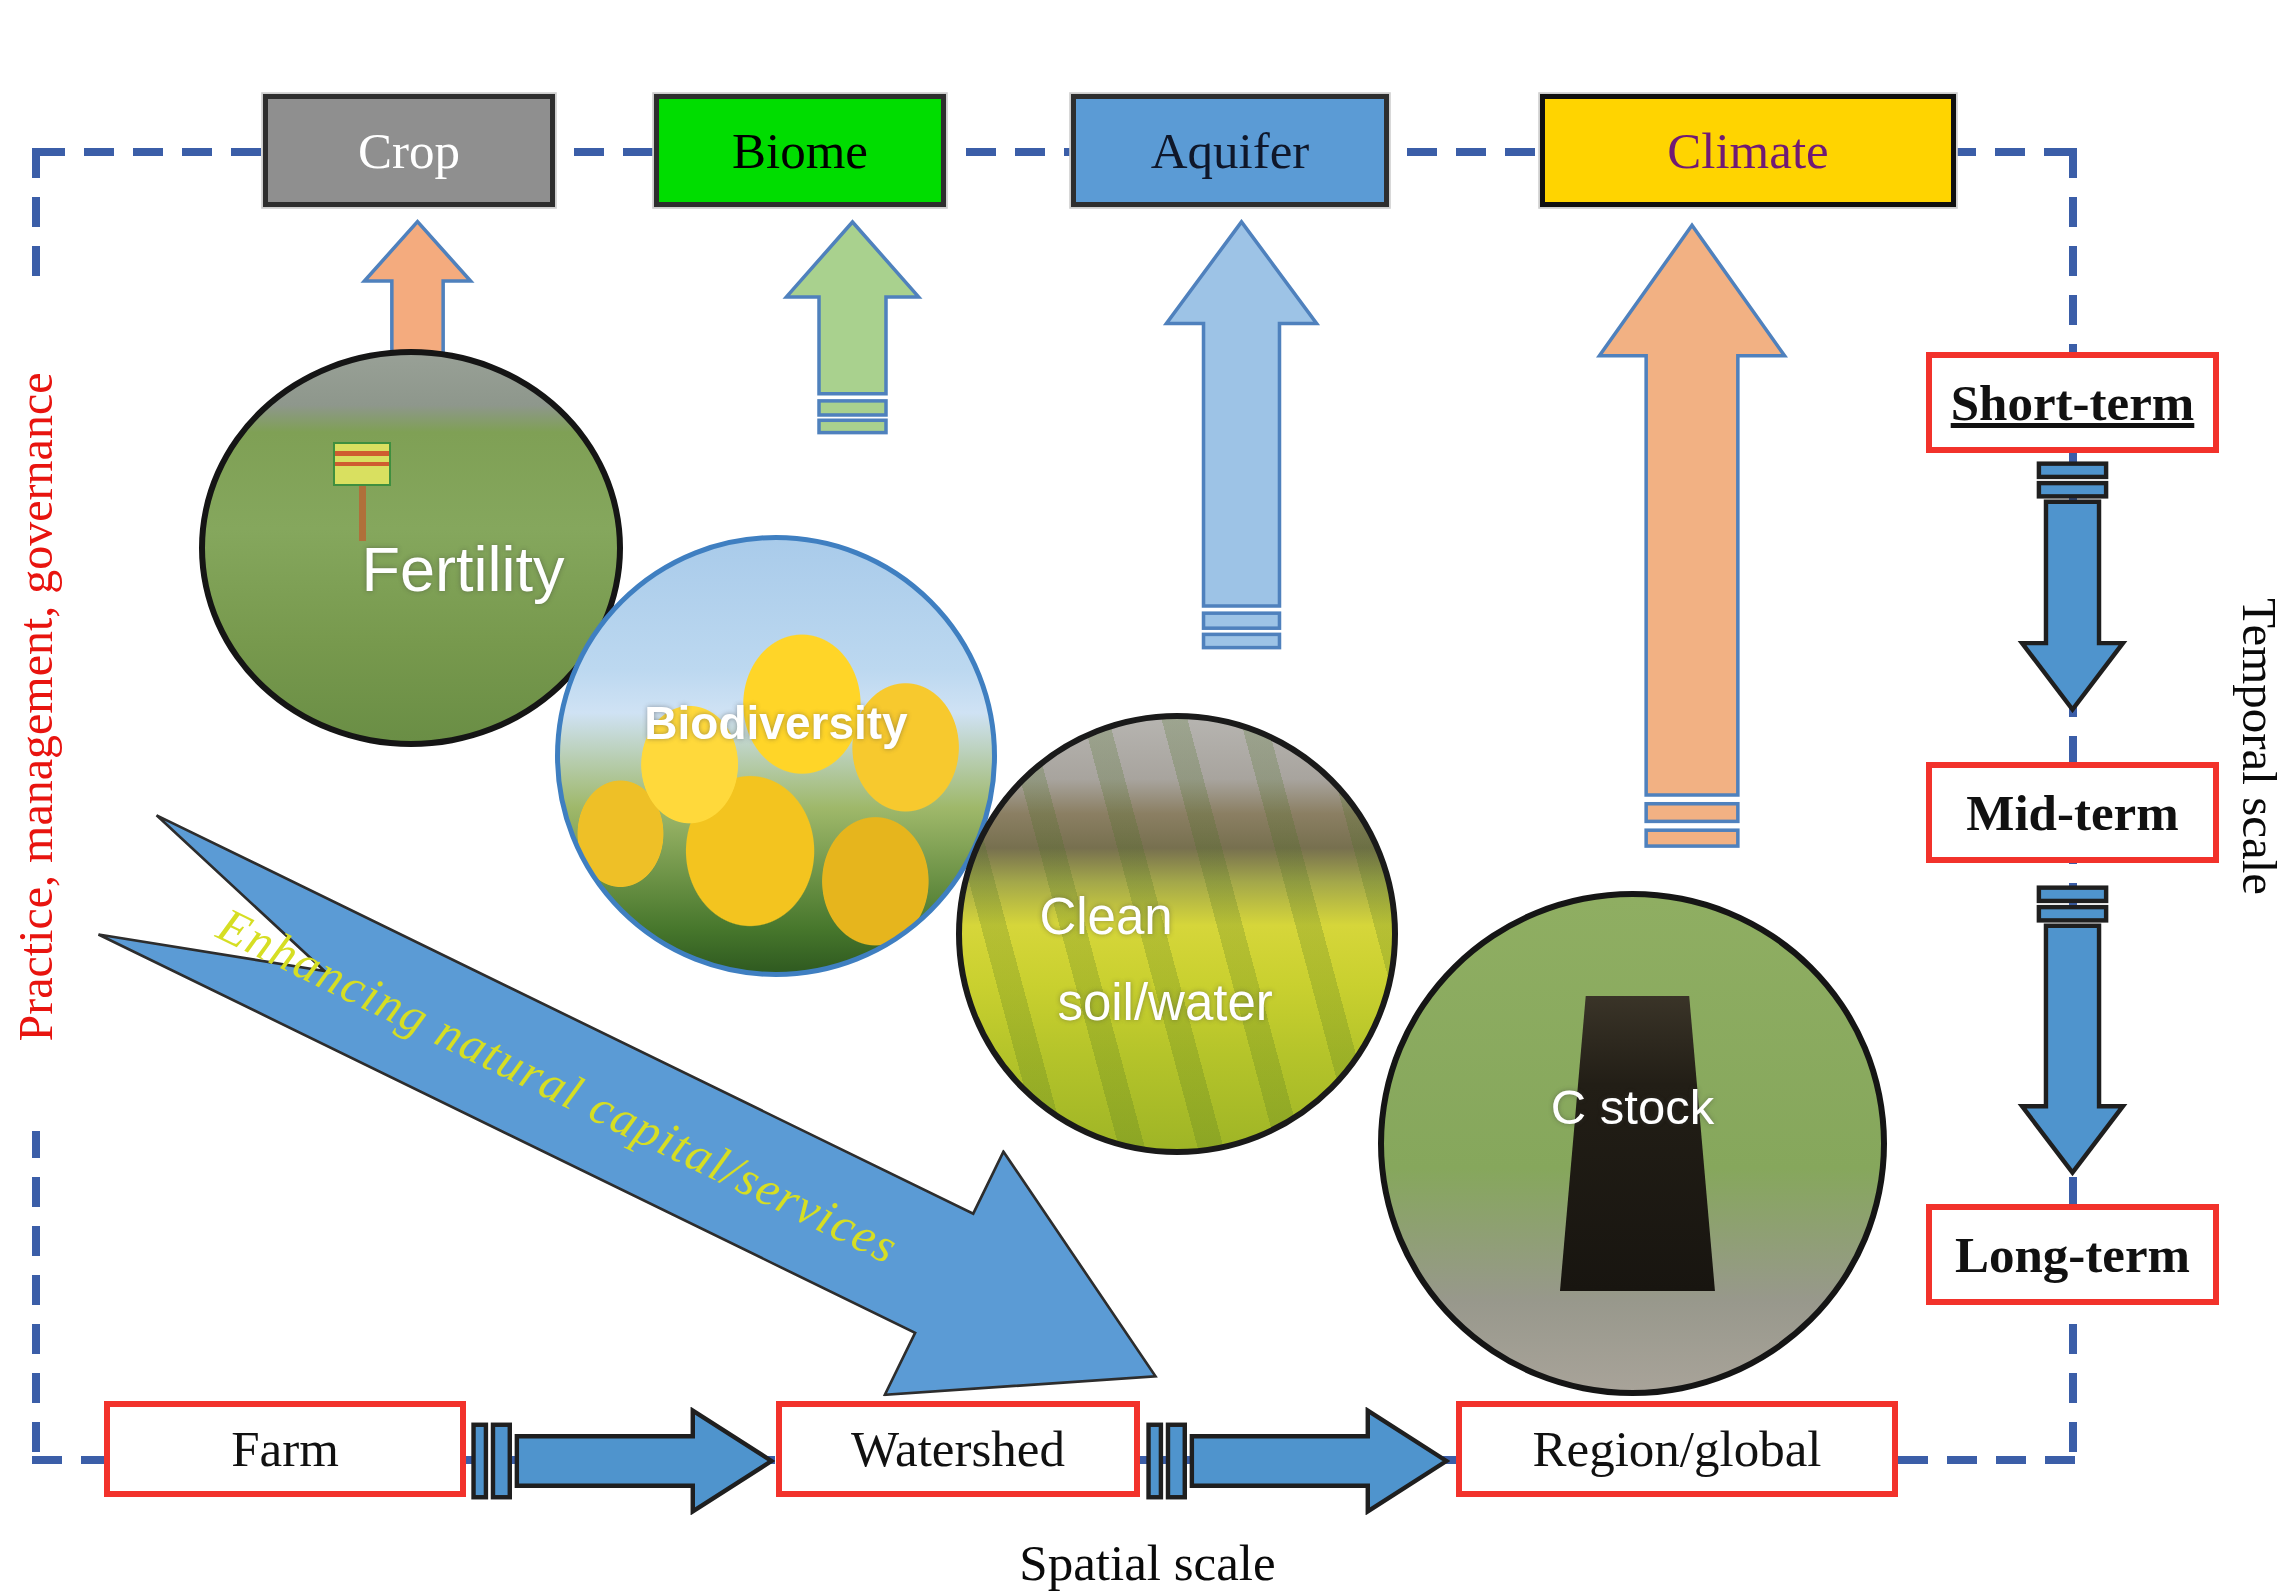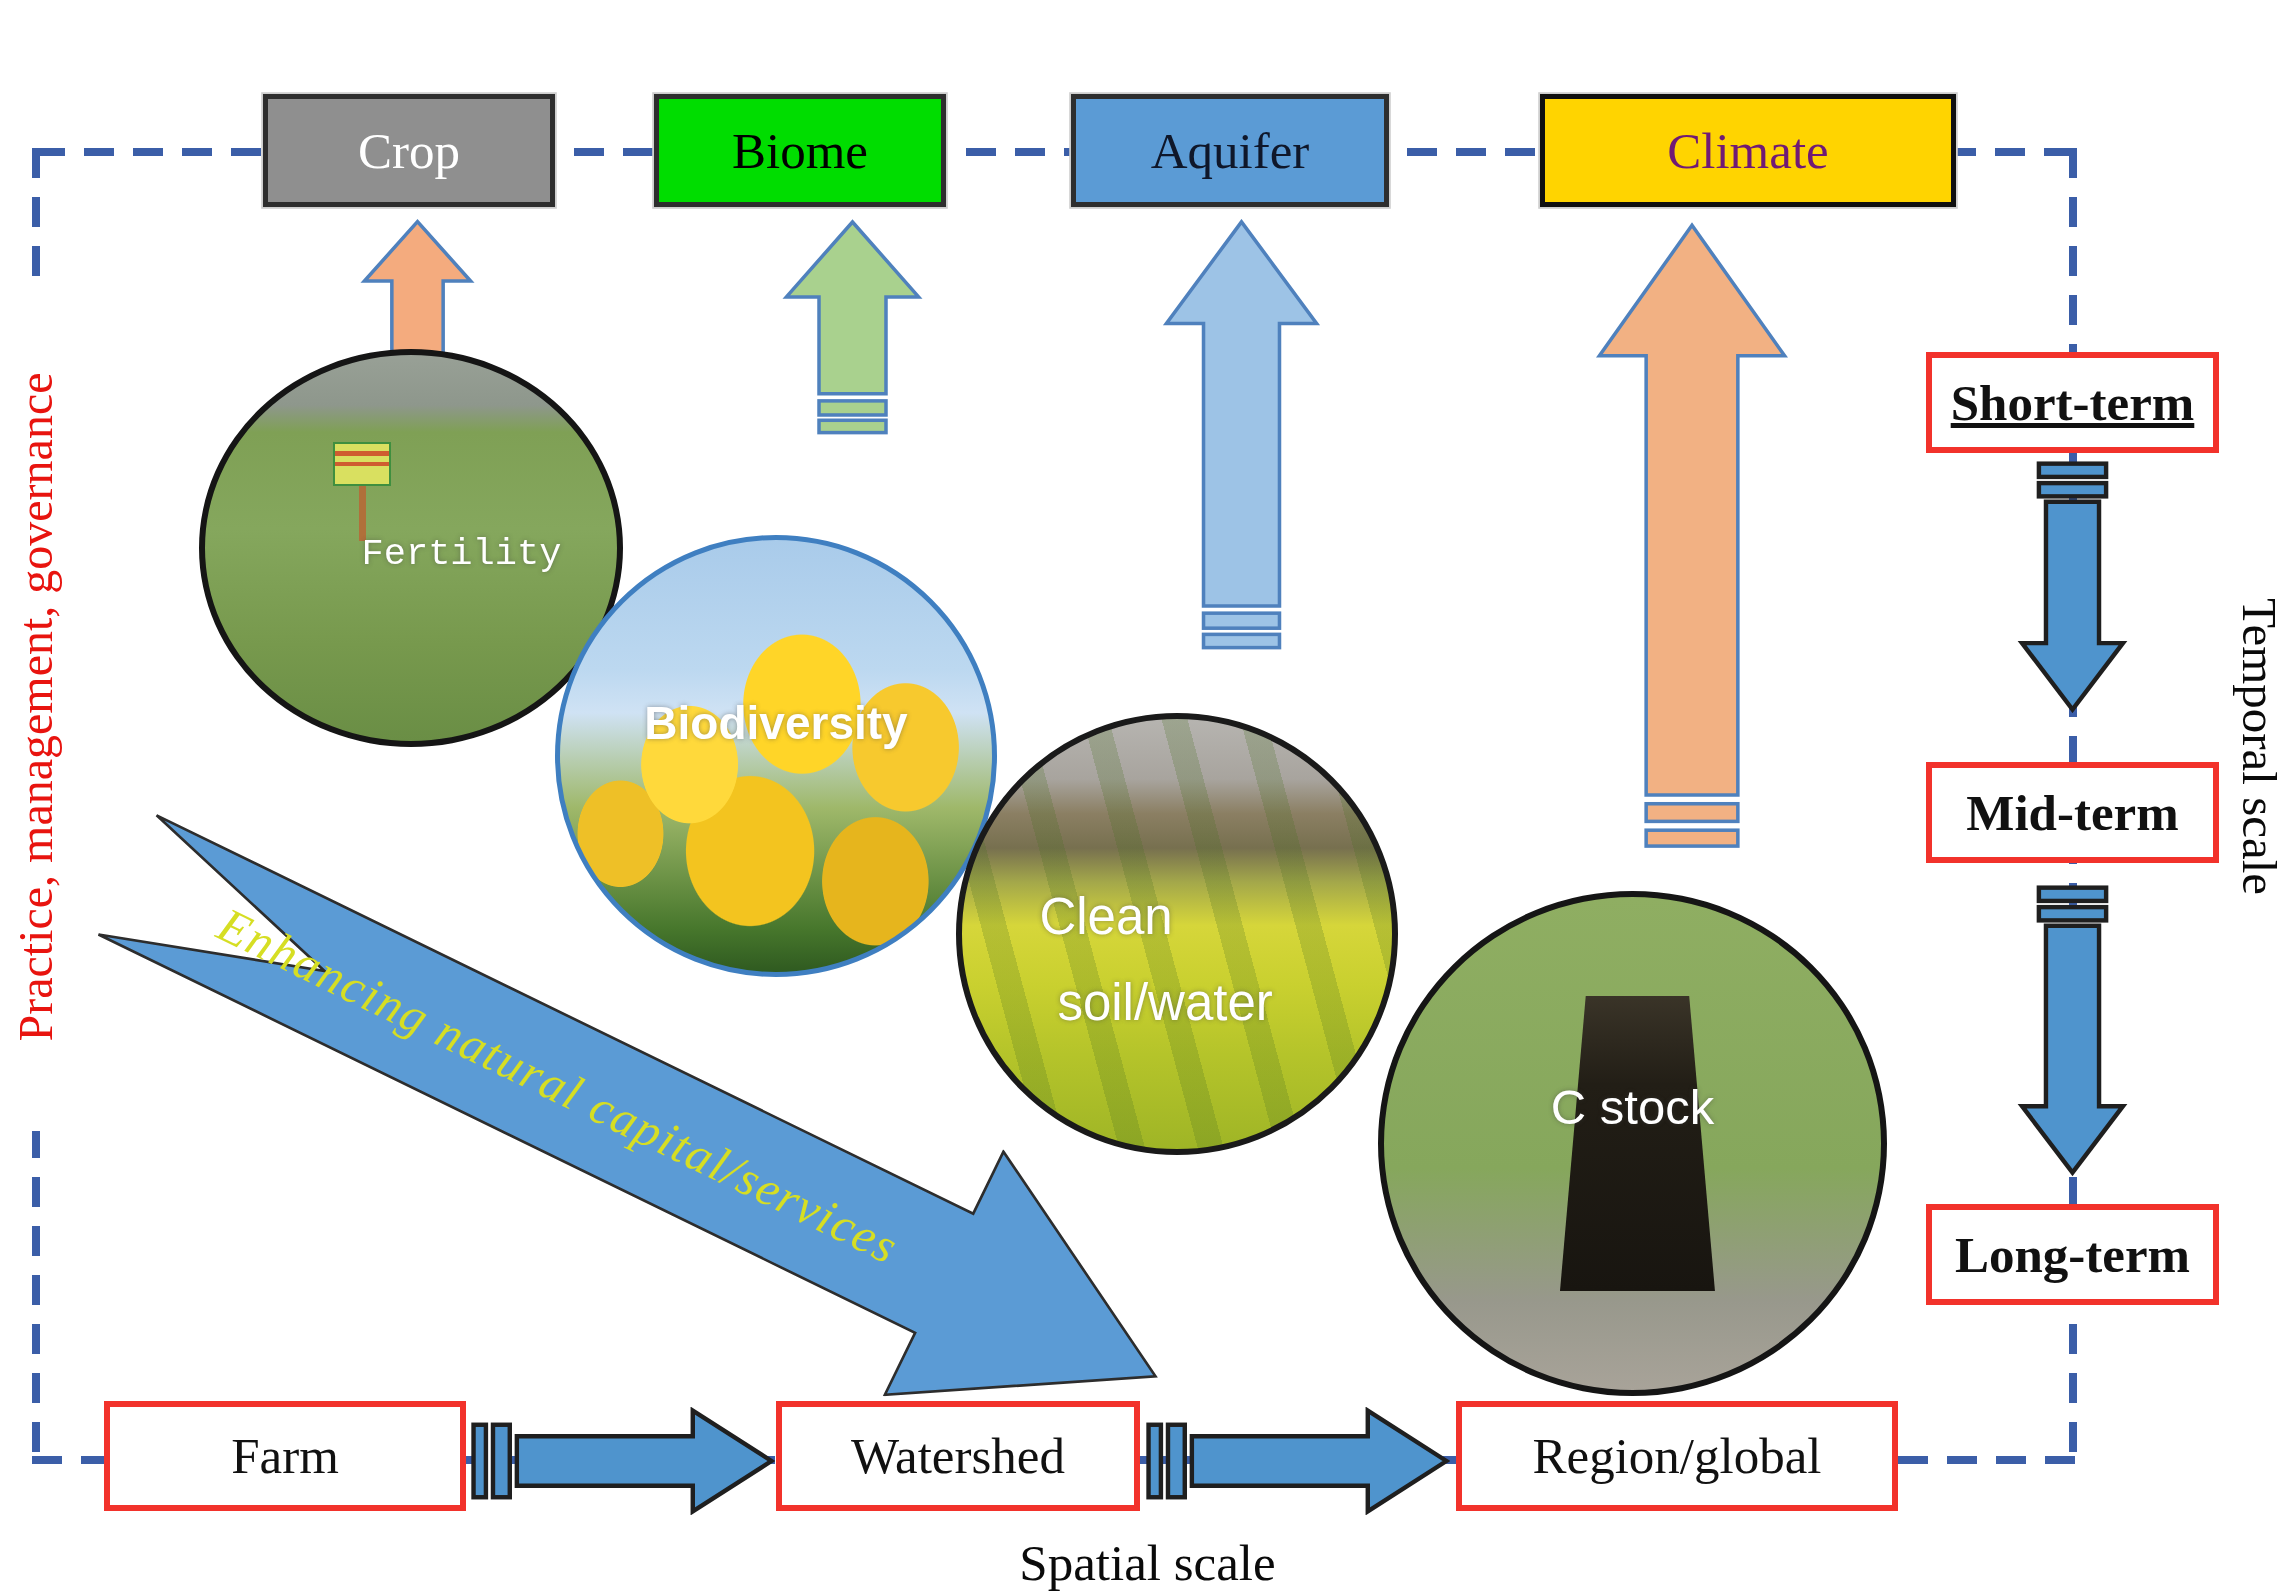--- a/index.html
+++ b/index.html
@@ -32,21 +32,21 @@
   .upsvg{position:absolute;z-index:2;}
 
   
   .pcircle{position:absolute;border-radius:50%;overflow:hidden;
            display:block;}
   .pcircle .plabel{position:absolute;color:#fff;
            font-family:"Liberation Sans","DejaVu Sans",sans-serif;
            text-shadow:0 0 5.3px rgba(60,60,60,.45);}
   .fertility{left:199px;top:349px;width:424px;height:398px;border:6.2px solid #151515;z-index:4;
       background:linear-gradient(180deg,#98a096 0%,#8e978c 13%,#7fa055 20%,#85a75d 45%,#77994d 75%,#6a8e45 100%);}
-  .fertility .plabel{left:38%;top:46%;font-size:37px;font-family:Liberation Mono, monospace;}
+  .fertility .plabel{left:38%;top:46%;font-size:63px;}
   .sign{position:absolute;left:128px;top:87px;width:58px;height:44px;border:2.7px solid #3f8f3f;
       background:linear-gradient(#d9e060 18%,#cf5c30 18% 30%,#d9e060 30% 44%,#cf5c30 44% 56%,#d9e060 56%);}
   .sign-post{position:absolute;left:154px;top:131px;width:7px;height:55px;background:#b0703a;}
   .biodiversity{left:555px;top:535px;width:442px;height:442px;border:5.3px solid #3f7fc1;z-index:5;
       background:
         radial-gradient(80px 97px at 30% 52%,#ffd93b 60%,transparent 61%),
         radial-gradient(97px 115px at 56% 38%,#ffd528 60%,transparent 61%),
         radial-gradient(88px 106px at 80% 48%,#f7c92e 60%,transparent 61%),
         radial-gradient(71px 88px at 14% 68%,#eec027 60%,transparent 61%),
         radial-gradient(106px 124px at 44% 72%,#f3c41f 60%,transparent 61%),
@@ -73,21 +73,21 @@
         display:flex;align-items:center;justify-content:center;
         font-style:italic;font-size:49px;color:#d6de23;letter-spacing:1.8px;}
 
   
   .redbox{position:absolute;background:#fff;border:6.2px solid var(--redline);z-index:3;
           display:flex;align-items:center;justify-content:center;color:#111;}
   .tbox{left:1926px;width:293px;height:101px;font-size:51px;font-weight:700;}
   .tbox.short{top:352px;text-decoration:underline;}
   .tbox.mid{top:762px;}
   .tbox.long{top:1204px;align-items:center;}
-  .sbox{top:1401px;height:110px;font-size:51px;}
+  .sbox{top:1401px;height:96px;font-size:51px;}
   .sbox.farm{left:104px;width:362px;}
   .sbox.watershed{left:776px;width:364px;}
   .sbox.region{left:1456px;width:442px;}
 
   .flowsvg{position:absolute;z-index:3;}
 
   .axis-bottom{position:absolute;left:0;right:0;top:1534px;text-align:center;
         font-size:51px;color:#0a0a0a;}
   .axis-right{position:absolute;left:1951px;top:719px;width:618px;height:55px;
         transform:rotate(90deg);text-align:center;font-size:49px;color:#0a0a0a;z-index:2;}

